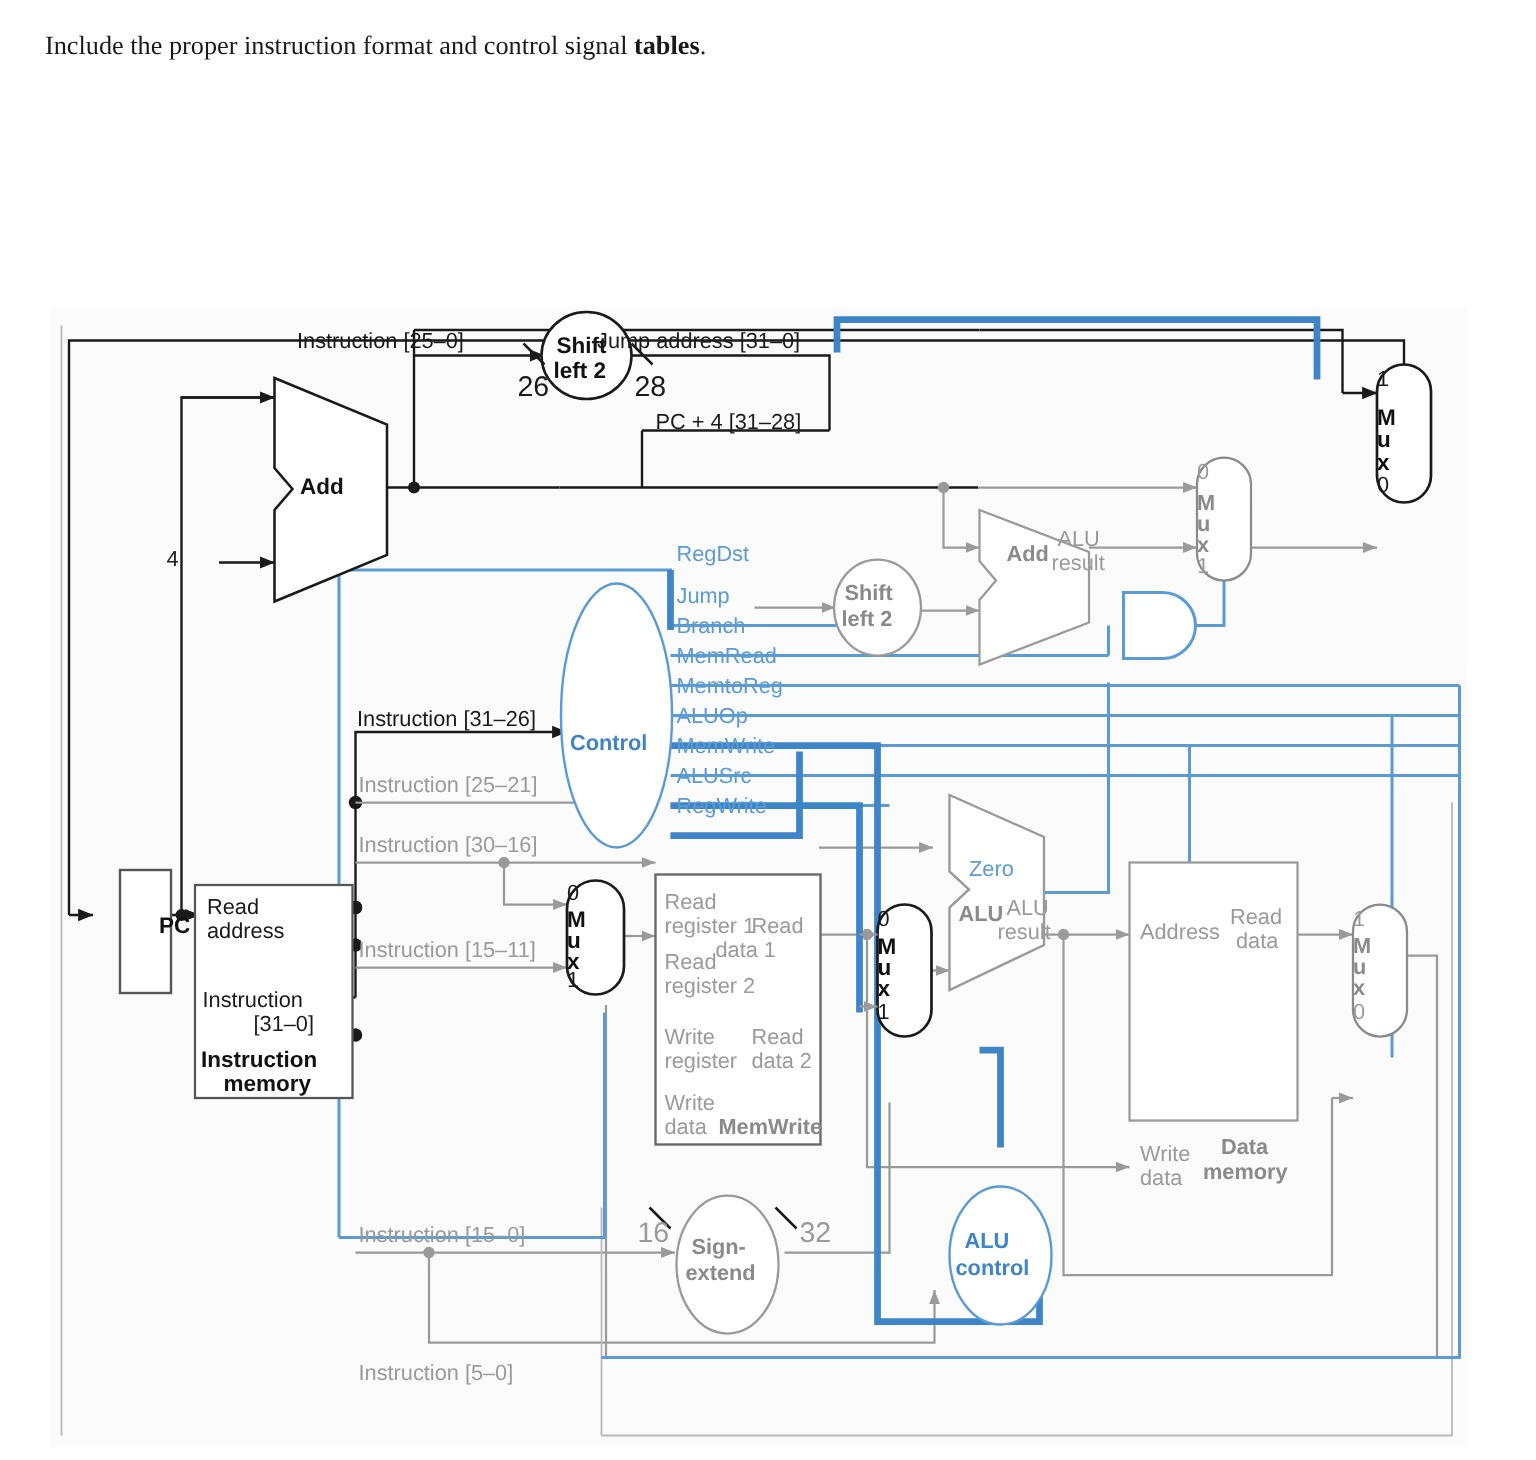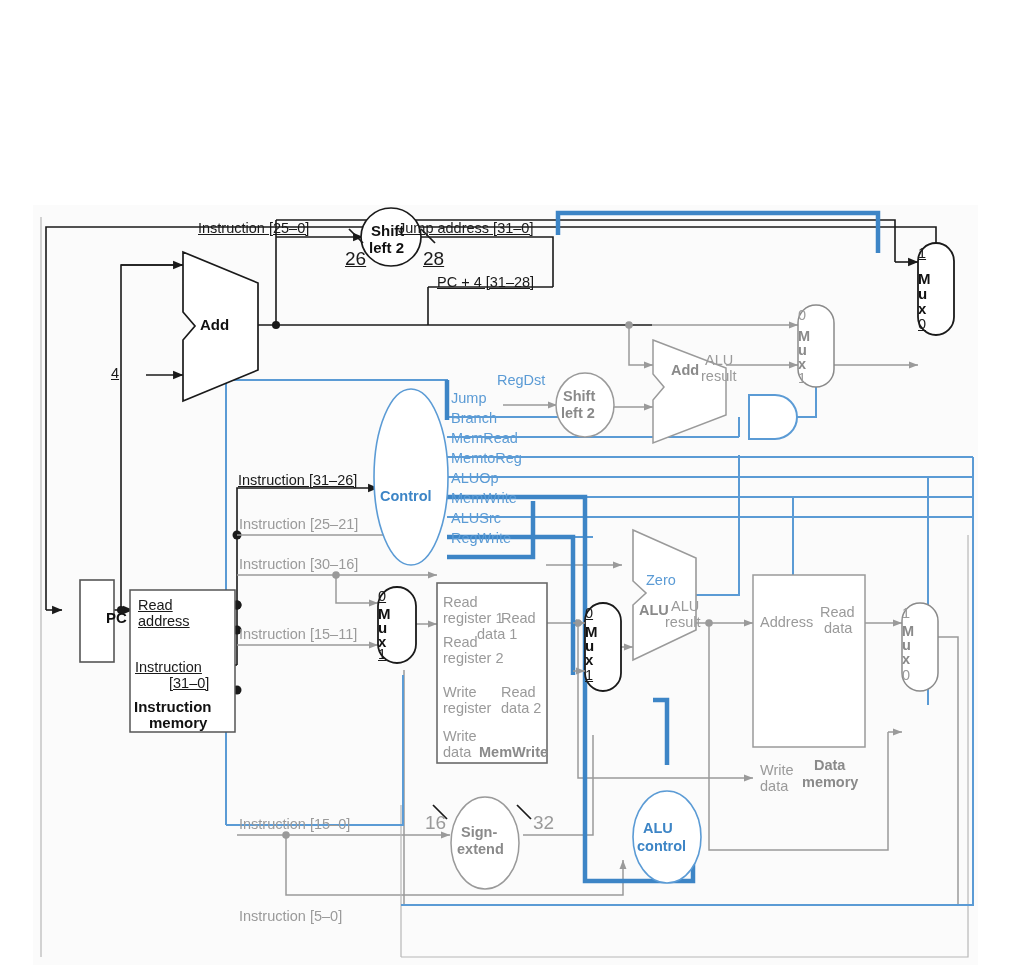--- a/index.html
+++ b/index.html
@@ -38,33 +38,34 @@
     background: #fbfbfb;
   }
   .fig-svg { position: absolute; left: 0; top: 0; }
 
   .lbl {
     position: absolute;
     font-family: "Liberation Sans", sans-serif;
     white-space: pre;
     line-height: 1.08;
   }
-  .lbl-dark   { color: #1a1a1a; font-size: 14.5px; text-decoration: underline; }
+  .lbl-dark   { color: #1a1a1a; font-size: 14.5px; }
   .lbl-gray   { color: #9a9a9a; font-size: 14.5px; }
   .lbl-gray-b { color: #8a8a8a; font-size: 14.5px; font-weight: bold; }
   .lbl-blue   { color: #5b9bd5; font-size: 14.5px; }
   .lbl-blue-b { color: #3d85c6; font-size: 14.5px; font-weight: bold; }
   .lbl-dark-b { color: #111111; font-size: 15px; font-weight: bold; }
   .lbl-sm     { font-size: 19px; }
   .center { text-align: left; }
 </style>
 </head>
 <body>
 
 <div class="question-block">
+  <div class="q-line"><span>Include the proper instruction format and control signal </span><span class="q-bold">tables</span><span>.</span></div>
 </div>
 
 <div class="figure">
 
 <svg class="fig-svg" width="945" height="760" viewBox="0 0 945 760">
   <defs>
     <marker id="ab" markerWidth="7" markerHeight="7" refX="6.2" refY="3" orient="auto">
       <path d="M0,0.4 L6.4,3 L0,5.6 z" fill="#1a1a1a"></path>
     </marker>
     <marker id="ag" markerWidth="7" markerHeight="7" refX="6.2" refY="3" orient="auto">
@@ -298,21 +299,21 @@
 <div class="lbl lbl-gray-b center" style="left:530px; top:184px; width:46px;">Shift</div>
 <div class="lbl lbl-gray-b center" style="left:528px; top:201px; width:50px;">left 2</div>
 
 <div class="lbl lbl-gray-b" style="left:638px; top:158px;">Add</div>
 <div class="lbl lbl-gray" style="left:672px; top:148px;">ALU</div>
 <div class="lbl lbl-gray" style="left:668px; top:164px;">result</div>
 
 <div class="lbl lbl-blue-b" style="left:347px; top:284px;">Control</div>
 <div class="lbl lbl-dark" style="left:205px; top:268px;">Instruction [31–26]</div>
 
-<div class="lbl lbl-blue" style="left:418px; top:168px;margin-left:46px;">RegDst</div>
+<div class="lbl lbl-blue" style="left:418px; top:158px;">RegDst</div>
 <div class="lbl lbl-blue" style="left:418px; top:186px;">Jump</div>
 <div class="lbl lbl-blue" style="left:418px; top:206px;">Branch</div>
 <div class="lbl lbl-blue" style="left:418px; top:226px;">MemRead</div>
 <div class="lbl lbl-blue" style="left:418px; top:246px;">MemtoReg</div>
 <div class="lbl lbl-blue" style="left:418px; top:266px;">ALUOp</div>
 <div class="lbl lbl-blue" style="left:418px; top:286px;">MemWrite</div>
 <div class="lbl lbl-blue" style="left:418px; top:306px;">ALUSrc</div>
 <div class="lbl lbl-blue" style="left:418px; top:326px;">RegWrite</div>
 
 <div class="lbl lbl-dark-b" style="left:51px; top:405px;margin-left:22px;">PC</div>

